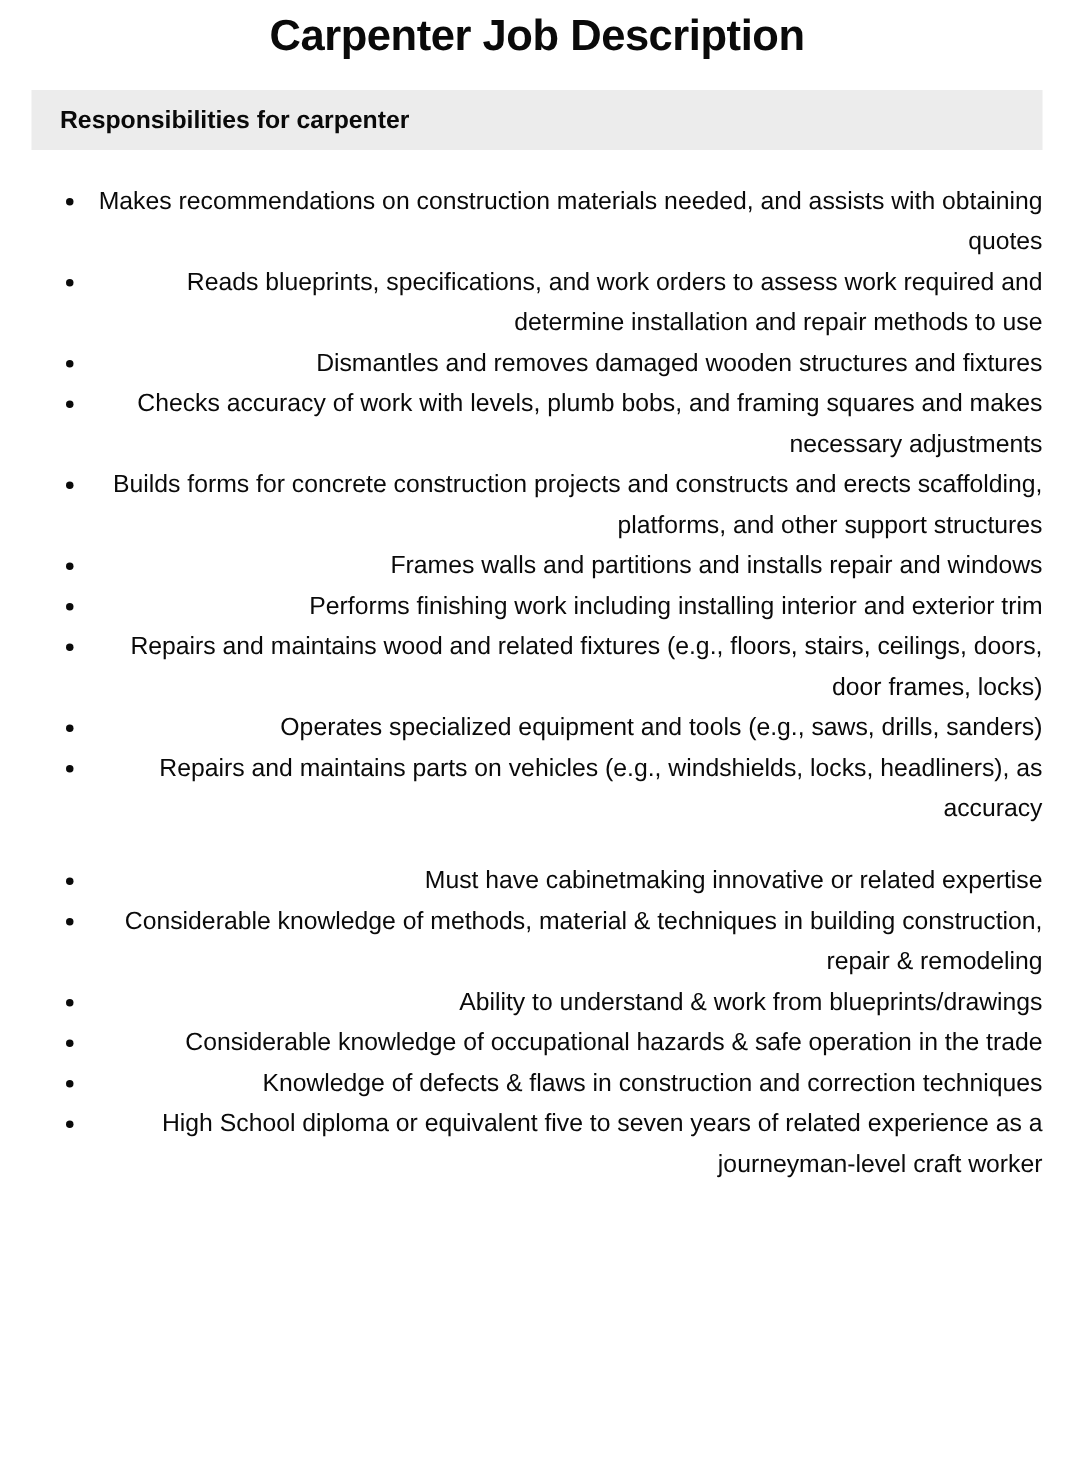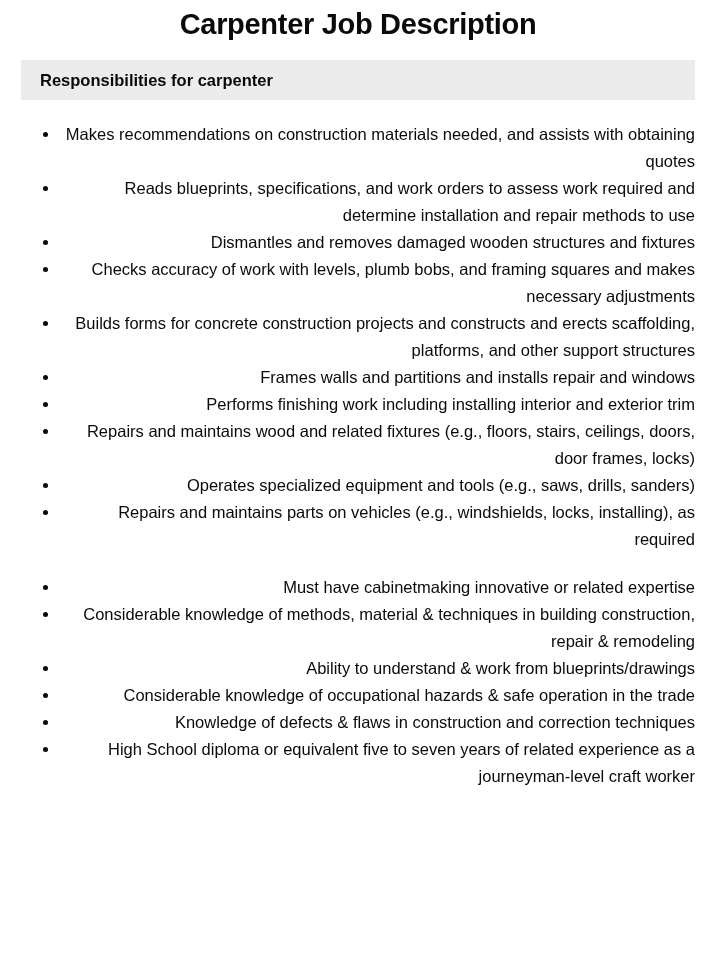--- a/index.html
+++ b/index.html
@@ -64,21 +64,21 @@
     <ul class="bullet-list">
         <li>Makes recommendations on construction materials needed, and assists with obtaining quotes</li>
         <li>Reads blueprints, specifications, and work orders to assess work required and determine installation and repair methods to use</li>
         <li>Dismantles and removes damaged wooden structures and fixtures</li>
         <li>Checks accuracy of work with levels, plumb bobs, and framing squares and makes necessary adjustments</li>
         <li>Builds forms for concrete construction projects and constructs and erects scaffolding, platforms, and other support structures</li>
         <li>Frames walls and partitions and installs repair and windows</li>
         <li>Performs finishing work including installing interior and exterior trim</li>
         <li>Repairs and maintains wood and related fixtures (e.g., floors, stairs, ceilings, doors, door frames, locks)</li>
         <li>Operates specialized equipment and tools (e.g., saws, drills, sanders)</li>
-        <li>Repairs and maintains parts on vehicles (e.g., windshields, locks, installing), as required</li>
+        <li>Repairs and maintains parts on vehicles (e.g., windshields, locks, headliners), as accuracy</li>
       </ul>
   </div>
 
   <div class="section">
     <ul class="bullet-list">
         <li>Must have cabinetmaking innovative or related expertise</li>
         <li>Considerable knowledge of methods, material &amp; techniques in building construction, repair &amp; remodeling</li>
         <li>Ability to understand &amp; work from blueprints/drawings</li>
         <li>Considerable knowledge of occupational hazards &amp; safe operation in the trade</li>
         <li>Knowledge of defects &amp; flaws in construction and correction techniques</li>

